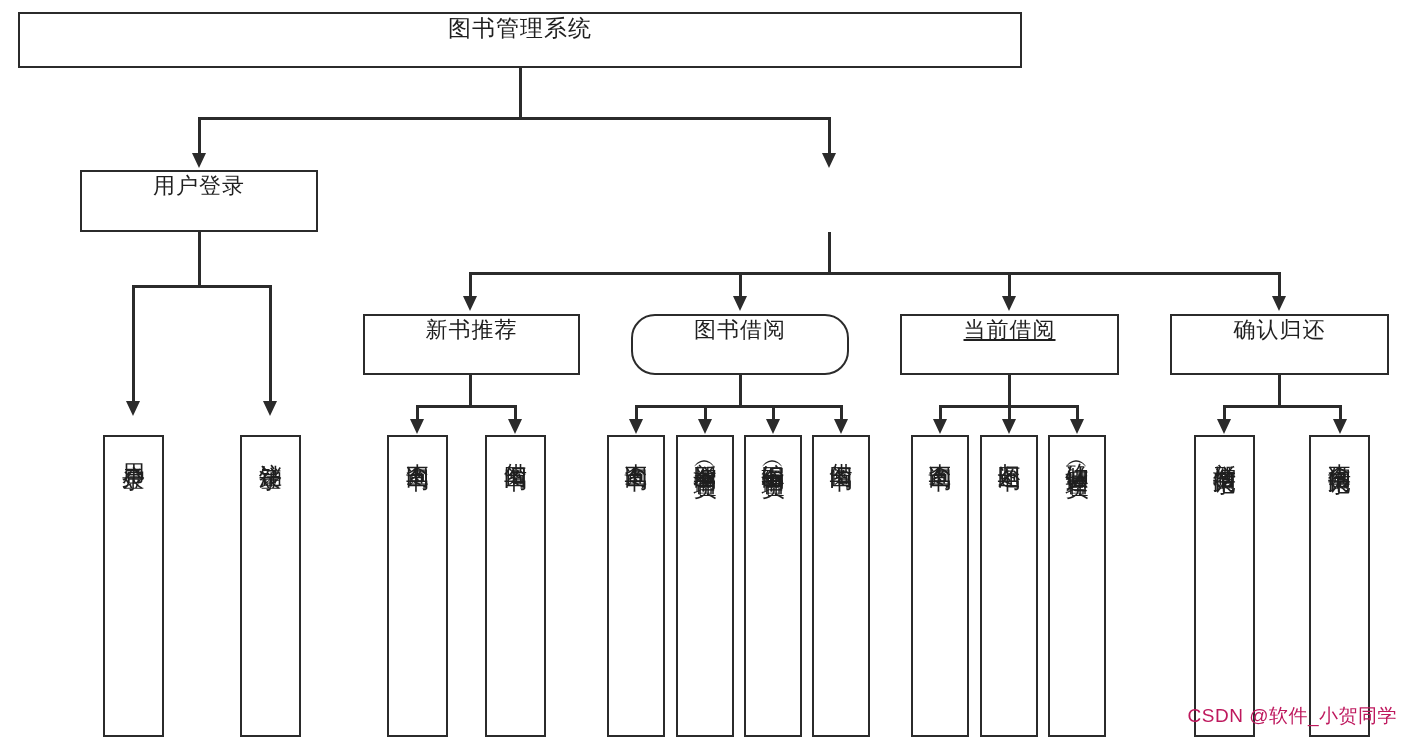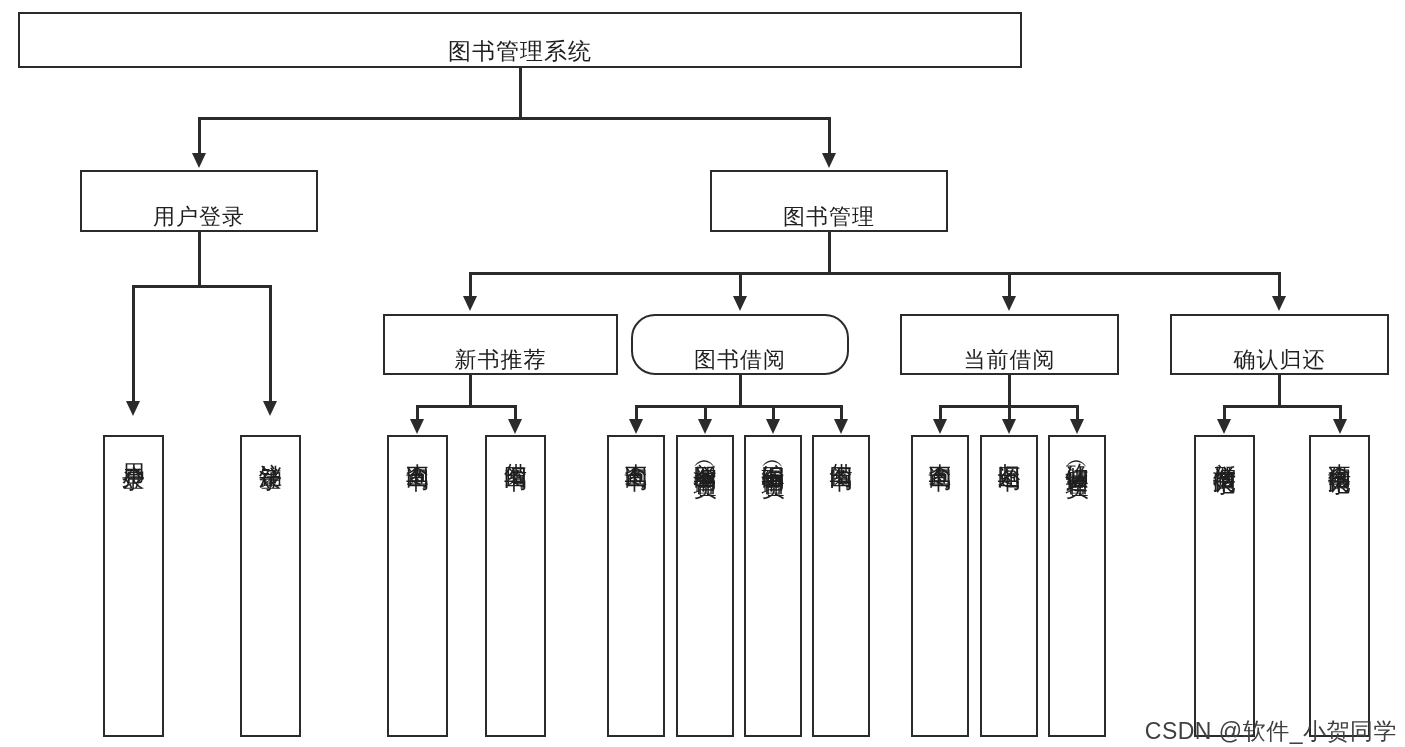--- a/index.html
+++ b/index.html
@@ -15,21 +15,21 @@
     background:#ffffff;
     overflow:hidden;
   }
   
   .node{
     position:absolute;
     box-sizing:border-box;
     border:2.5px solid #2b2b2b;
     background:#ffffff;
     display:flex;
-    align-items:flex-end;
+    align-items:flex-start;
     justify-content:center;
     text-align:center;
     color:#1f1f1f;
     z-index:3;
   }
   .node-label{
     display:block;
     line-height:1.25;
     letter-spacing:1px;
     white-space:nowrap;
@@ -44,23 +44,23 @@
     top:170px; height:62px;
     font-size:22px;
   }
   .node.lvl1.n-user-login{ left:80px; width:238px; }
   .node.lvl1.n-book-manage{ left:710px; width:238px; }
   
   .node.lvl2{
     top:314px; height:61px;
     font-size:22px;
   }
-  .node.lvl2.n-newbook{  left:363px;  width:235px;margin-left:20px; }
+  .node.lvl2.n-newbook{  left:363px;  width:217px; }
   .node.lvl2.n-borrow{   left:631px;  width:218px;border-radius:24px; }
-  .node.lvl2.n-current{  left:900px;  width:219px; }
+  .node.lvl2.n-current{  left:900px;  width:219px;text-decoration:underline; }
   .node.lvl2.n-record{   left:1170px; width:219px; }
   
   .node.leaf{
     top:435px; height:302px;
     padding-top:6px;
     align-items:flex-start;
     justify-content:center;
     font-size:23px;
   }
   .node.leaf .node-label{
@@ -86,23 +86,23 @@
     width:0;height:0;
     border-left:7.5px solid transparent;
     border-right:7.5px solid transparent;
     border-top:15px solid #2b2b2b;
     z-index:2;
   }
   
   .watermark{
     position:absolute;
     right:8px;
-    bottom:0;
-    font-size:23px;
-    color:#404040;
+    bottom:18px;
+    font-size:19px;
+    color:#be185d;
     letter-spacing:0.5px;
     z-index:5;
     white-space:nowrap;
   }
 </style>
 </head>
 <body>
 
 <div id="stage">
 
@@ -114,23 +114,20 @@
 
   <div class="ln h" style="left:198px; top:117px; width:632px;"></div>
 
   <div class="ln v" style="left:198px; top:117px; height:38px;"></div>
   <div class="arrow" style="left:191.5px; top:153px;"></div>
   <div class="ln v" style="left:828px; top:117px; height:38px;"></div>
   <div class="arrow" style="left:821.5px; top:153px;"></div>
 
   <div class="node lvl1 n-user-login">
     <span class="node-label">用户登录</span>
-  </div>
-  <div class="node lvl1 n-book-manage">
-    <span class="node-label">图书管理</span>
   </div>
 
   <div class="ln v" style="left:198px; top:232px; height:55px;"></div>
   <div class="ln h" style="left:132px; top:285px; width:139px;"></div>
   <div class="ln v" style="left:132px; top:285px; height:118px;"></div>
   <div class="arrow" style="left:125.5px; top:401px;"></div>
   <div class="ln v" style="left:269px; top:285px; height:118px;"></div>
   <div class="arrow" style="left:262.5px; top:401px;"></div>
 
   <div class="ln v" style="left:828px; top:232px; height:42px;"></div>

